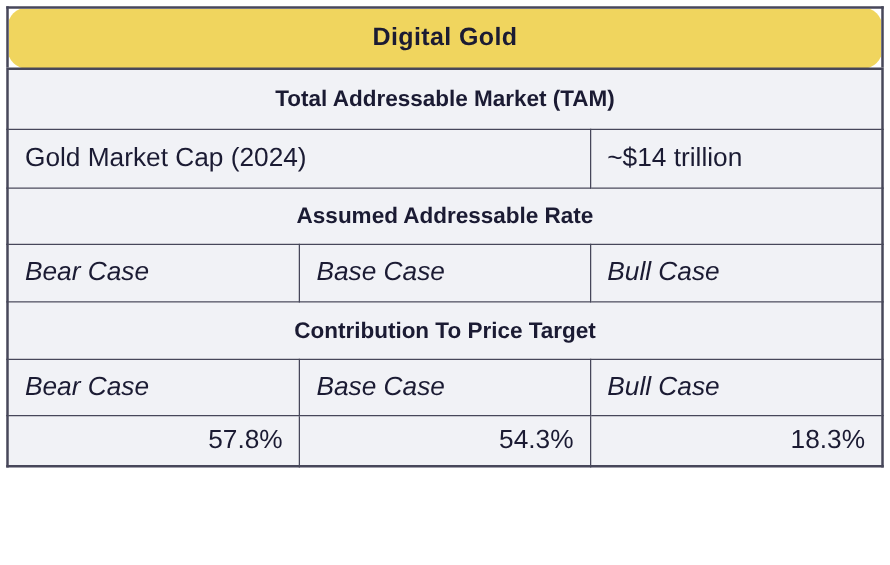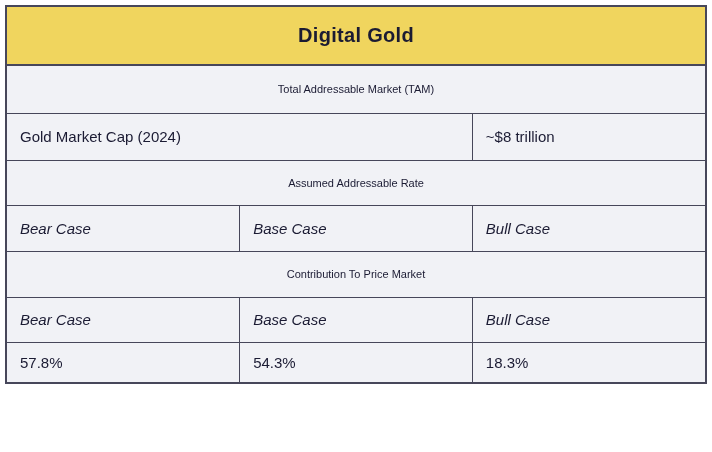--- a/index.html
+++ b/index.html
@@ -24,47 +24,48 @@
     border-collapse: collapse;
     table-layout: fixed;
     width: 702px;
     margin: 5px;
     border: 2px solid var(--border);
   }
   td {
     border: 1px solid var(--border);
     background: var(--cell-bg);
     padding: 0 13px;
-    font-size: 15px;
+    font-size: 21px;
     vertical-align: middle;
     overflow: hidden;
     white-space: nowrap;
   }
   tr.r-title td {
     background: var(--title-bg);
     text-align: center;
     font-weight: bold;
     font-size: 20px;
-    height: 59px;
+    height: 49px;
     letter-spacing: 0.3px;
     border-bottom: 2px solid var(--border);
+    border-radius: 16px;
   }
   td.sec {
     text-align: center;
-    font-weight: normal;
-    font-size: 11px;
+    font-weight: bold;
+    font-size: 18px;
   }
   tr.r-sec-1 td { height: 48px; }
   tr.r-data-1 td { height: 47px; }
   tr.r-sec-2 td { height: 45px; }
   tr.r-case-2 td { height: 46px; }
   tr.r-val-2 td { height: 45px; }
   tr.r-sec-3 td { height: 46px; }
   tr.r-case-3 td { height: 45px; }
-  tr.r-val-3 td { height: 41px; }
+  tr.r-val-3 td { height: 41px; text-align: right; }
   td.it { font-style: italic; }
 </style>
 </head>
 <body>
 
 <table class="gold-table">
   <colgroup>
     <col style="width:33.38%">
     <col style="width:33.24%">
     <col style="width:33.38%">
@@ -72,34 +73,34 @@
   <tbody>
     <tr class="r-title">
       <td colspan="3">Digital Gold</td>
     </tr>
 
     <tr class="r-sec-1">
       <td colspan="3" class="sec">Total Addressable Market (TAM)</td>
     </tr>
     <tr class="r-data-1">
       <td colspan="2">Gold Market Cap (2024)</td>
-      <td>~$8 trillion</td>
+      <td>~$14 trillion</td>
     </tr>
 
     <tr class="r-sec-2">
       <td colspan="3" class="sec">Assumed Addressable Rate</td>
     </tr>
     <tr class="r-case-2">
       <td class="it">Bear Case</td>
       <td class="it">Base Case</td>
       <td class="it">Bull Case</td>
     </tr>
 
     <tr class="r-sec-3">
-      <td colspan="3" class="sec">Contribution To Price Market</td>
+      <td colspan="3" class="sec">Contribution To Price Target</td>
     </tr>
     <tr class="r-case-3">
       <td class="it">Bear Case</td>
       <td class="it">Base Case</td>
       <td class="it">Bull Case</td>
     </tr>
     <tr class="r-val-3">
       <td>57.8%</td>
       <td>54.3%</td>
       <td>18.3%</td>

